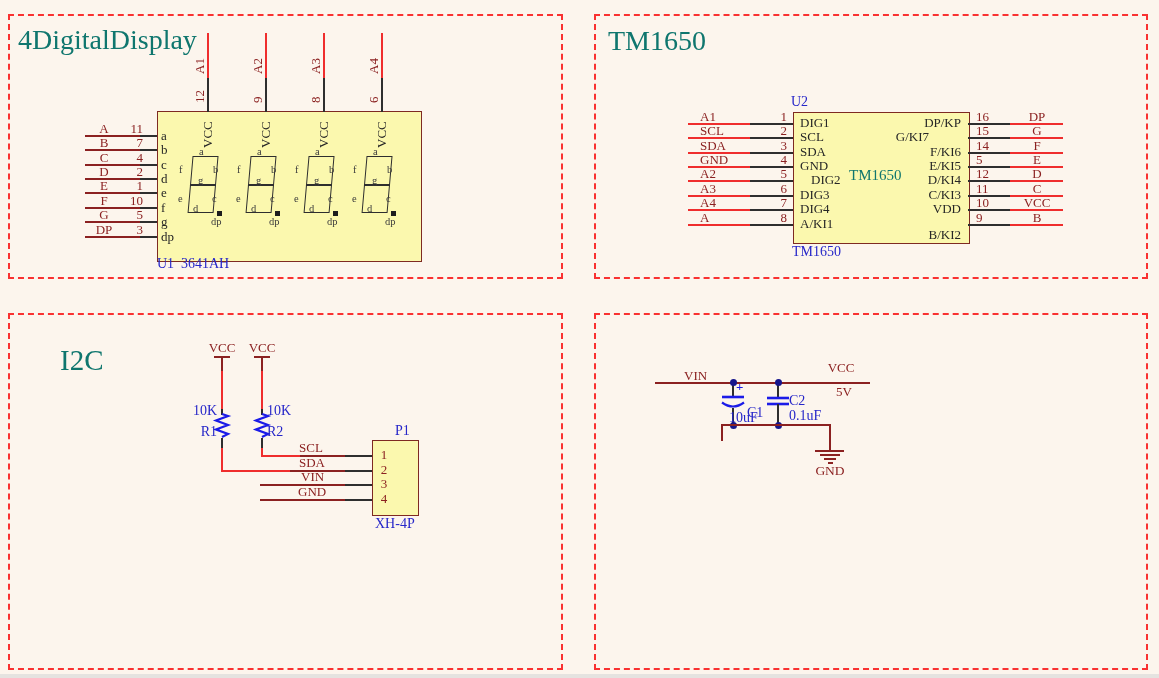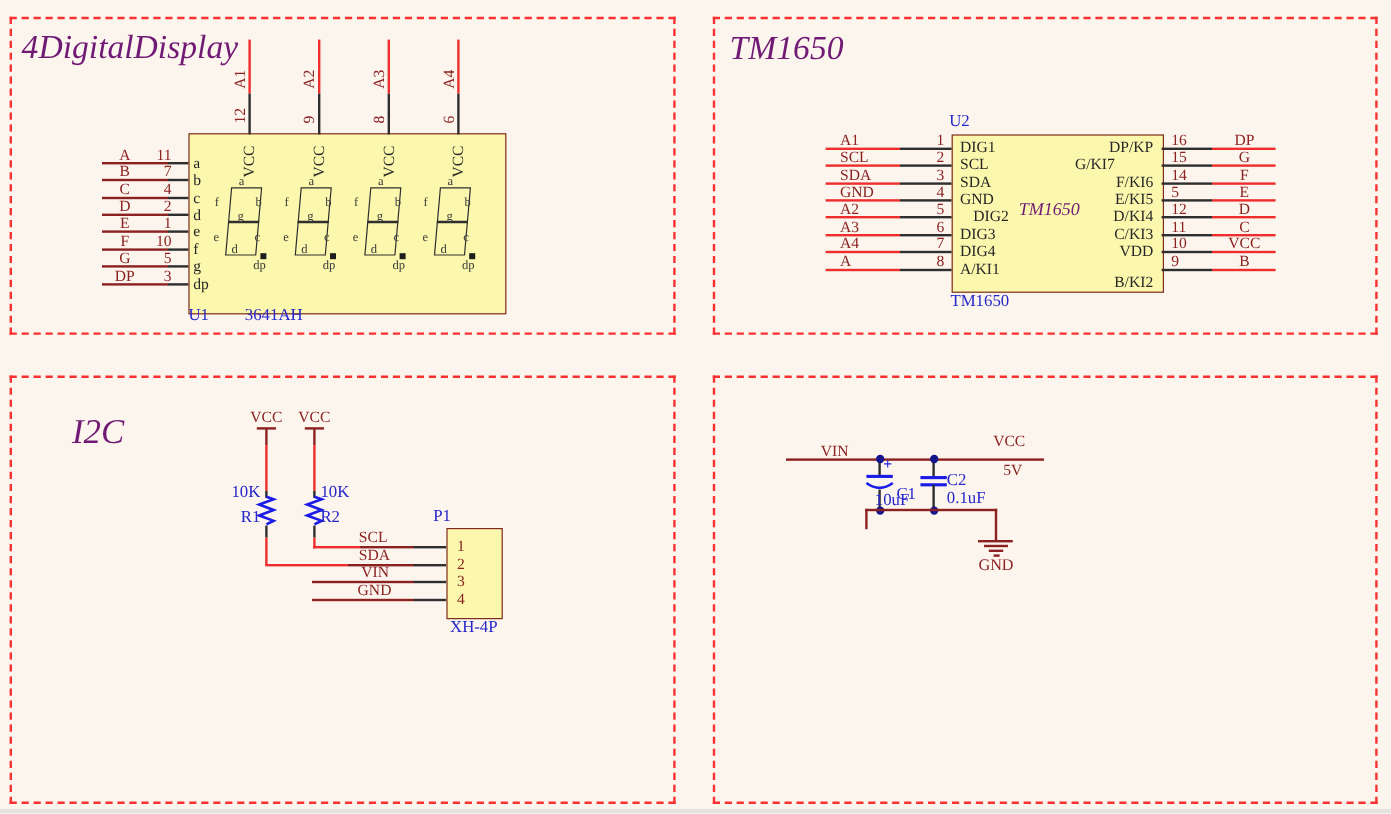--- a/index.html
+++ b/index.html
@@ -4,21 +4,21 @@
 <style>
 html,body{margin:0;padding:0}
 #cv{position:relative;width:1159px;height:678px;background:#FCF5ED;font-family:"Liberation Serif","DejaVu Serif",serif;overflow:hidden}
 .box{position:absolute;border:2px dashed #F93131}
 .w{position:absolute;background:#8B2121}
 .r{position:absolute;background:#EF2D2D}
 .k{position:absolute;background:#2E2E2E}
 .net{position:absolute;font-size:13px;line-height:13px;color:#8B2121;white-space:nowrap}
 .bl{position:absolute;font-size:14px;line-height:14px;color:#2626C9;white-space:nowrap}
 .pn{position:absolute;font-size:13px;line-height:13px;color:#262626;white-space:nowrap}
-.mag{position:absolute;font-style:italic;color:#701a75;white-space:nowrap}
+.mag{position:absolute;color:#0f766e;white-space:nowrap}
 .rot{transform:rotate(-90deg);transform-origin:0 0}
 .tc{text-align:center}.tr{text-align:right}
 .bodyc{position:absolute;background:#FBF8AE;border:1.6px solid #7E2A22}
 .row{position:absolute}
 .dig{position:absolute;left:13px;top:11px;width:26px;height:58px;transform:skewX(-5deg)}
 .db{box-sizing:border-box;width:26px;height:29.5px;border:1.7px solid #2e2e2e}
 .db+.db{margin-top:-1.7px}
 .sl{position:absolute;font-size:10.5px;line-height:11px;color:#3c3c3c;white-space:nowrap}
 .dot{position:absolute;width:7px;height:7px;border-radius:50%;background:#16168C}
 .sq{position:absolute;width:4.5px;height:4.5px;background:#1d1d1d}
@@ -35,21 +35,21 @@
   <div class="box" style="left:594px;top:14px;width:550px;height:261px"></div>
   <div class="box" style="left:8px;top:313px;width:551px;height:353px"></div>
   <div class="box" style="left:594px;top:313px;width:550px;height:353px"></div>
 
   <div class="mag" style="left:18px;top:24px;font-size:28px">4DigitalDisplay</div>
   <div class="mag" style="left:608px;top:25px;font-size:28px">TM1650</div>
   <div class="mag" style="left:60px;top:344px;font-size:29px">I2C</div>
 
   <div class="bodyc" style="left:157px;top:111px;width:263px;height:149px"></div>
   <div class="bl" style="left:157px;top:257px">U1</div>
-  <div class="bl" style="left:204px;top:257px">3641AH</div>
+  <div class="bl" style="left:181px;top:257px">3641AH</div>
 
   <div class="r" style="left:207px;top:33px;width:2px;height:45px"></div>
   <div class="k" style="left:207px;top:78px;width:2px;height:34px"></div>
   <span class="net rot" style="left:193px;top:74px">A1</span>
   <span class="net rot" style="left:193px;top:103px">12</span>
 
   <div class="r" style="left:265px;top:33px;width:2px;height:45px"></div>
   <div class="k" style="left:265px;top:78px;width:2px;height:34px"></div>
   <span class="net rot" style="left:251px;top:74px">A2</span>
   <span class="net rot" style="left:251px;top:103px">9</span>
@@ -348,21 +348,21 @@
 
   <div class="w" style="left:260px;top:498.5px;width:85px;height:2px"></div>
   <div class="k" style="left:345px;top:498.5px;width:27px;height:2px"></div>
   <span class="net" style="left:298px;top:484.5px">GND</span>
 
   <div class="bodyc" style="left:372px;top:440px;width:45px;height:74px"></div>
   <span class="net tc" style="left:376px;top:448px;width:16px">1</span>
   <span class="net tc" style="left:376px;top:462.5px;width:16px">2</span>
   <span class="net tc" style="left:376px;top:477px;width:16px">3</span>
   <span class="net tc" style="left:376px;top:491.5px;width:16px">4</span>
-  <div class="bl" style="left:361px;top:424px">P1</div>
+  <div class="bl" style="left:395px;top:424px">P1</div>
   <div class="bl" style="left:375px;top:517px">XH-4P</div>
 
   <div class="w" style="left:655px;top:381.5px;width:215px;height:2px"></div>
   <span class="net" style="left:684px;top:369px">VIN</span>
   <span class="net tc" style="left:823px;top:361px;width:36px">VCC</span>
   <span class="net tc" style="left:832px;top:384.5px;width:24px">5V</span>
 
   <div class="k" style="left:732px;top:383px;width:2px;height:13px"></div>
   <svg style="left:721px;top:394px" width="24" height="16">
     <line x1="1" y1="3" x2="23" y2="3" stroke="#1B1BE8" stroke-width="2.6"></line>

